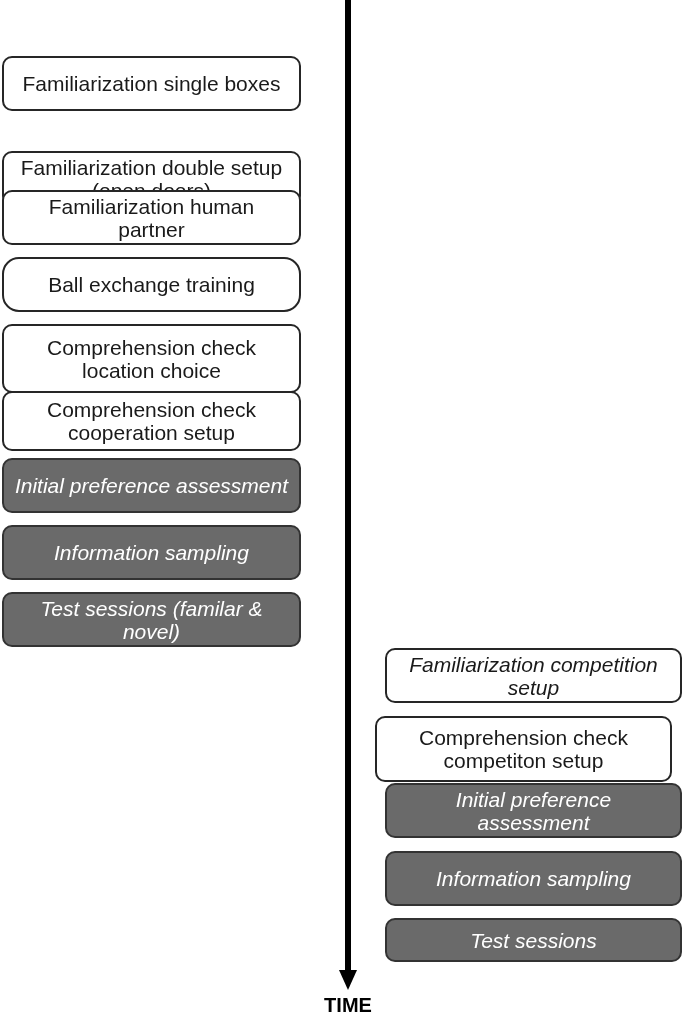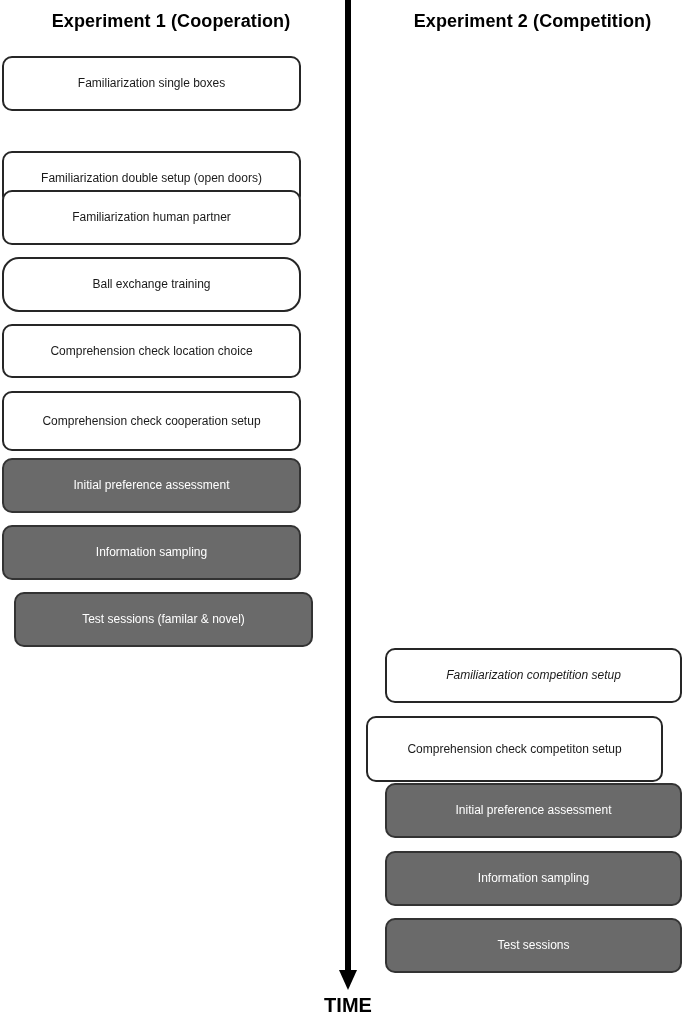--- a/index.html
+++ b/index.html
@@ -33,33 +33,34 @@
   #header-exp1{left:0px;width:342px;}
   #header-exp2{left:380px;width:305px;}
   .stage-box{
     position:absolute;
     box-sizing:border-box;
     border-radius:10px;
     display:flex;
     align-items:center;
     justify-content:center;
     text-align:center;
-    font-size:12px;
+    font-size:21px;
     line-height:23px;
     padding:2px 10px;
   }
   .stage-box.light{
     background:var(--box-light-bg);
     border:2px solid var(--box-light-border);
     color:var(--text-dark);
   }
   .stage-box.dark{
     background:var(--box-dark-bg);
     border:2px solid var(--box-dark-border);
     color:var(--text-light);
+    font-style:italic;
   }
   #timeline-arrow-line{
     position:absolute;
     left:345px;top:0px;
     width:6px;height:972px;
     background:var(--arrow);
   }
   #timeline-arrow-head{
     position:absolute;
     left:339px;top:970px;
@@ -75,66 +76,64 @@
     text-align:center;
     font-size:20px;
     font-weight:bold;
     color:#000000;
   }
 </style>
 </head>
 <body>
 
 <div id="figure">
-  <div id="header-exp1" class="col-header">Experiment 1 (Cooperation)</div>
-  <div id="header-exp2" class="col-header">Experiment 2 (Competition)</div>
 
   <div id="col1-boxes">
       <div class="stage-box light" style="left: 2px; top: 56px; width: 299px; height: 55px;">
         <span>Familiarization single boxes</span>
       </div>
       <div class="stage-box light" style="left: 2px; top: 123px; width: 299px; height: 55px; margin-top: 28px;">
         <span>Familiarization double setup (open doors)</span>
       </div>
       <div class="stage-box light" style="left: 2px; top: 190px; width: 299px; height: 55px;">
         <span>Familiarization human partner</span>
       </div>
       <div class="stage-box light" style="left: 2px; top: 257px; width: 299px; height: 55px; border-radius: 17px;">
         <span>Ball exchange training</span>
       </div>
-      <div class="stage-box light" style="left: 2px; top: 324px; width: 299px; height: 54px;">
+      <div class="stage-box light" style="left: 2px; top: 324px; width: 299px; height: 69px;">
         <span>Comprehension check location choice</span>
       </div>
       <div class="stage-box light" style="left: 2px; top: 391px; width: 299px; height: 60px;">
         <span>Comprehension check cooperation setup</span>
       </div>
       <div class="stage-box dark" style="left: 2px; top: 458px; width: 299px; height: 55px;">
         <span>Initial preference assessment</span>
       </div>
       <div class="stage-box dark" style="left: 2px; top: 525px; width: 299px; height: 55px;">
         <span>Information sampling</span>
       </div>
-      <div class="stage-box dark" style="left: 14px; top: 592px; width: 299px; height: 55px;">
+      <div class="stage-box dark" style="left: 2px; top: 592px; width: 299px; height: 55px;">
         <span>Test sessions (familar &amp; novel)</span>
       </div>
     </div>
   <div id="col2-boxes">
       <div class="stage-box light" style="left: 385px; top: 648px; width: 297px; height: 55px; font-style: italic;">
         <span>Familiarization competition setup</span>
       </div>
-      <div class="stage-box light" style="left: 366px; top: 716px; width: 297px; height: 66px;">
+      <div class="stage-box light" style="left: 375px; top: 716px; width: 297px; height: 66px;">
         <span>Comprehension check competiton setup</span>
       </div>
       <div class="stage-box dark" style="left: 385px; top: 783px; width: 297px; height: 55px;">
         <span>Initial preference assessment</span>
       </div>
       <div class="stage-box dark" style="left: 385px; top: 851px; width: 297px; height: 55px;">
         <span>Information sampling</span>
       </div>
-      <div class="stage-box dark" style="left: 385px; top: 918px; width: 297px; height: 55px;">
+      <div class="stage-box dark" style="left: 385px; top: 918px; width: 297px; height: 44px;">
         <span>Test sessions</span>
       </div>
     </div>
 
   <div id="timeline-arrow-line"></div>
   <div id="timeline-arrow-head"></div>
   <div id="timeline-label">TIME</div>
 </div>
 
 </body></html>

